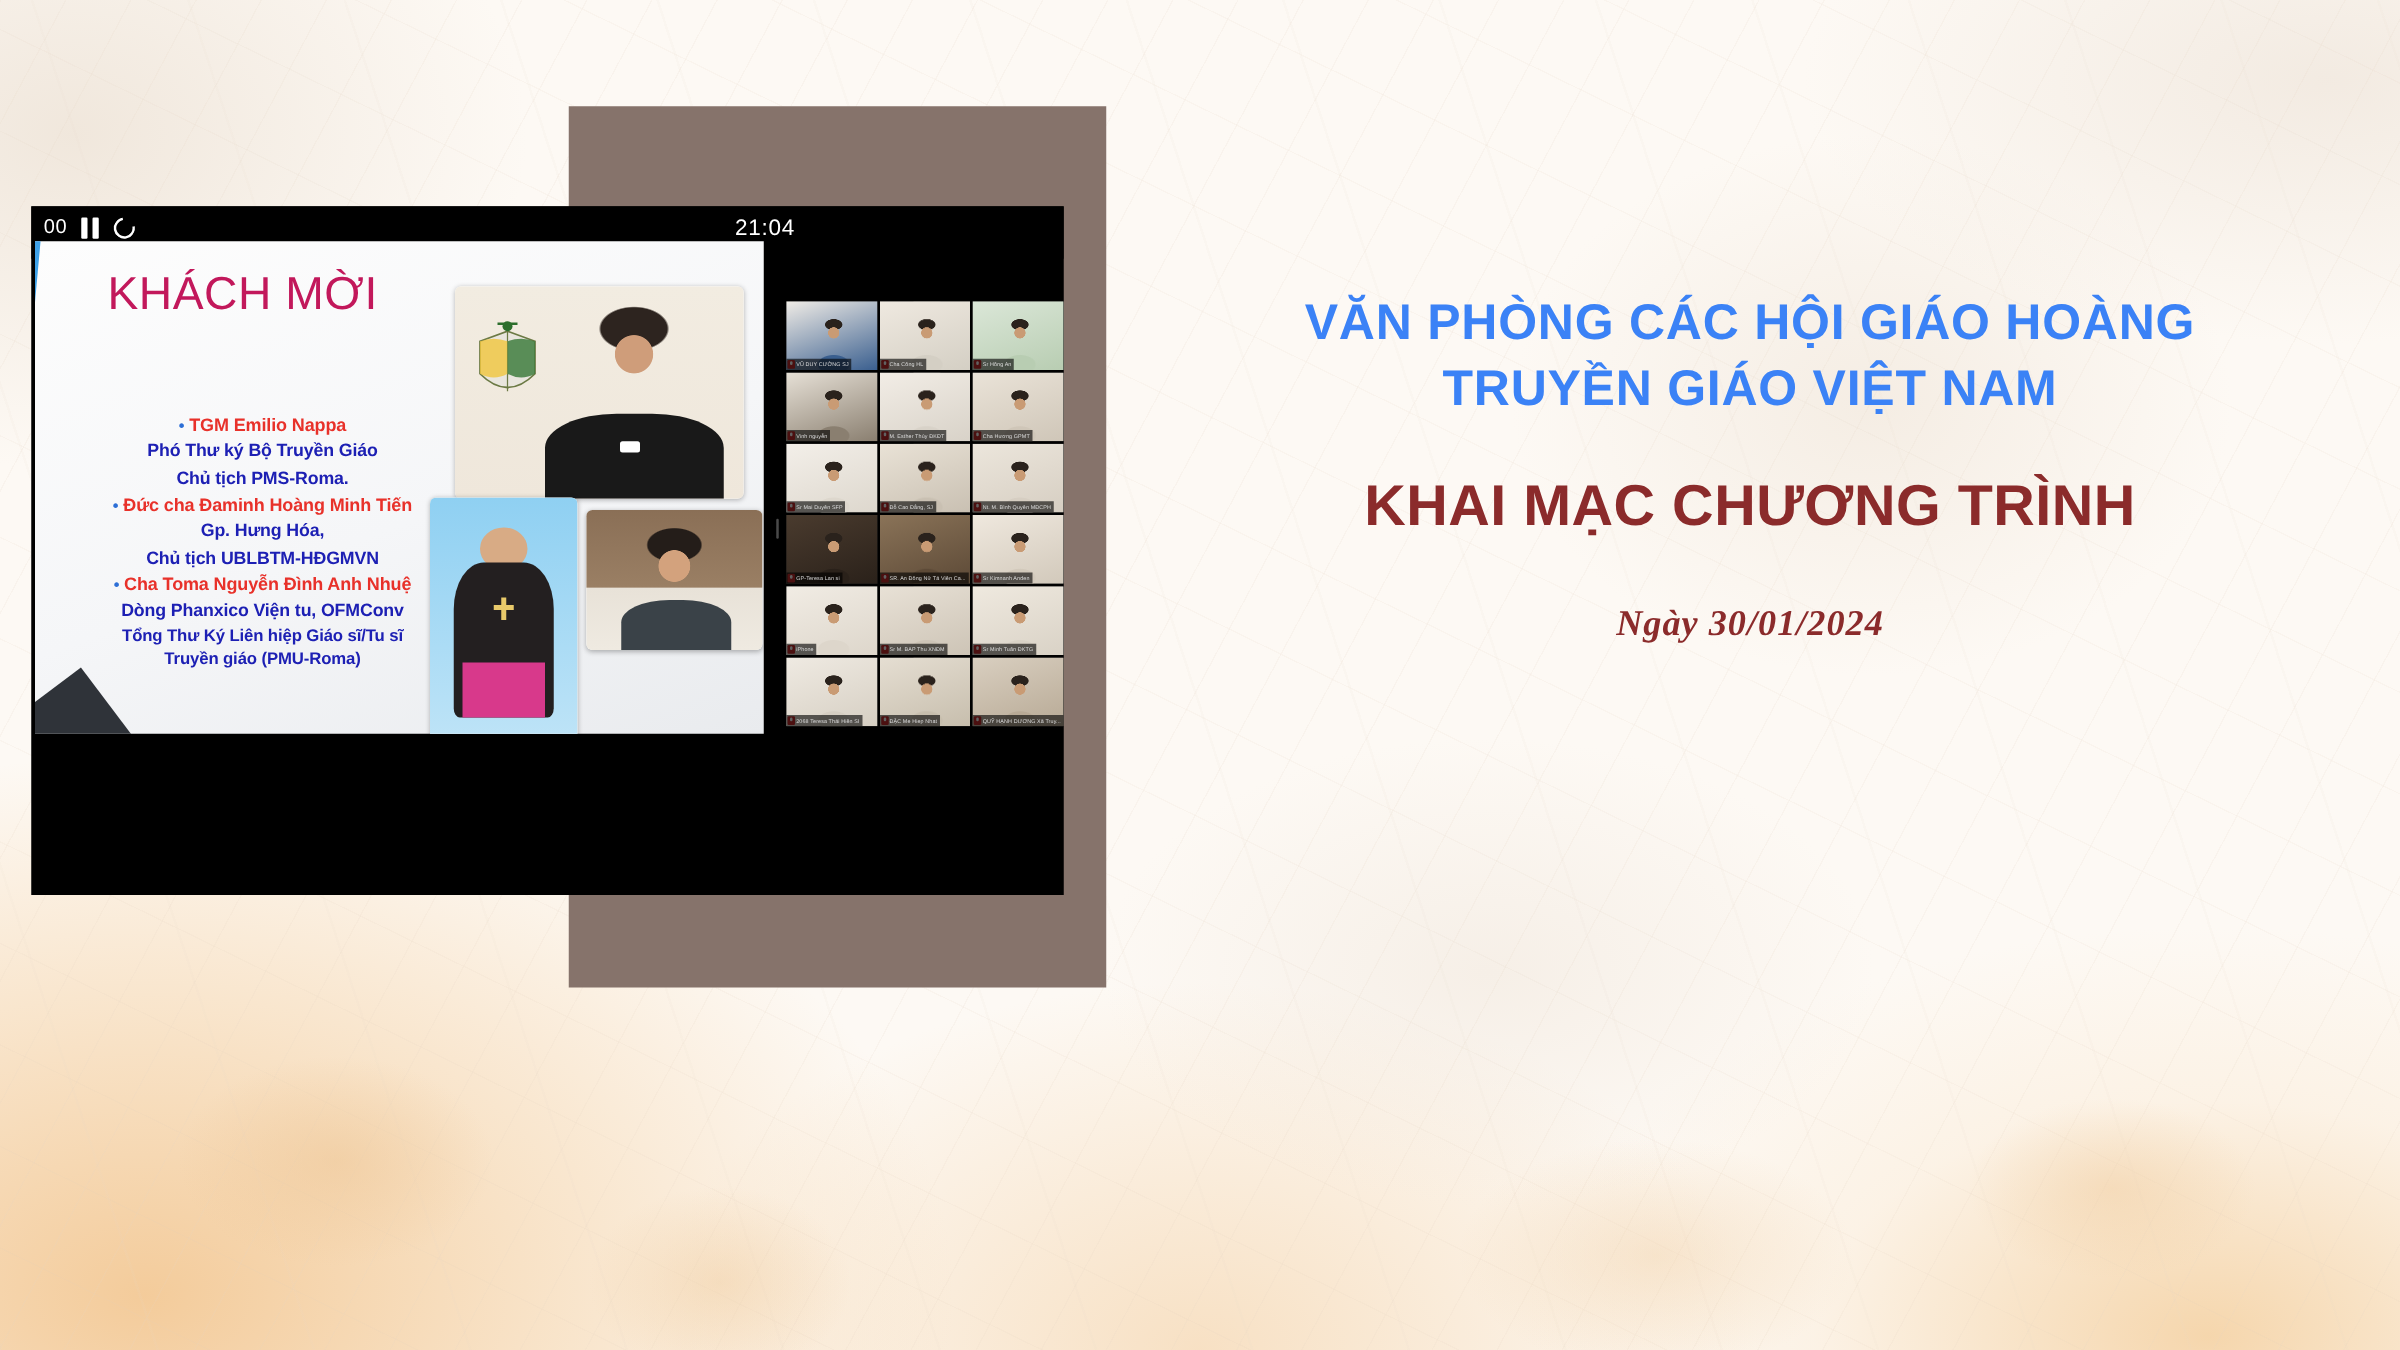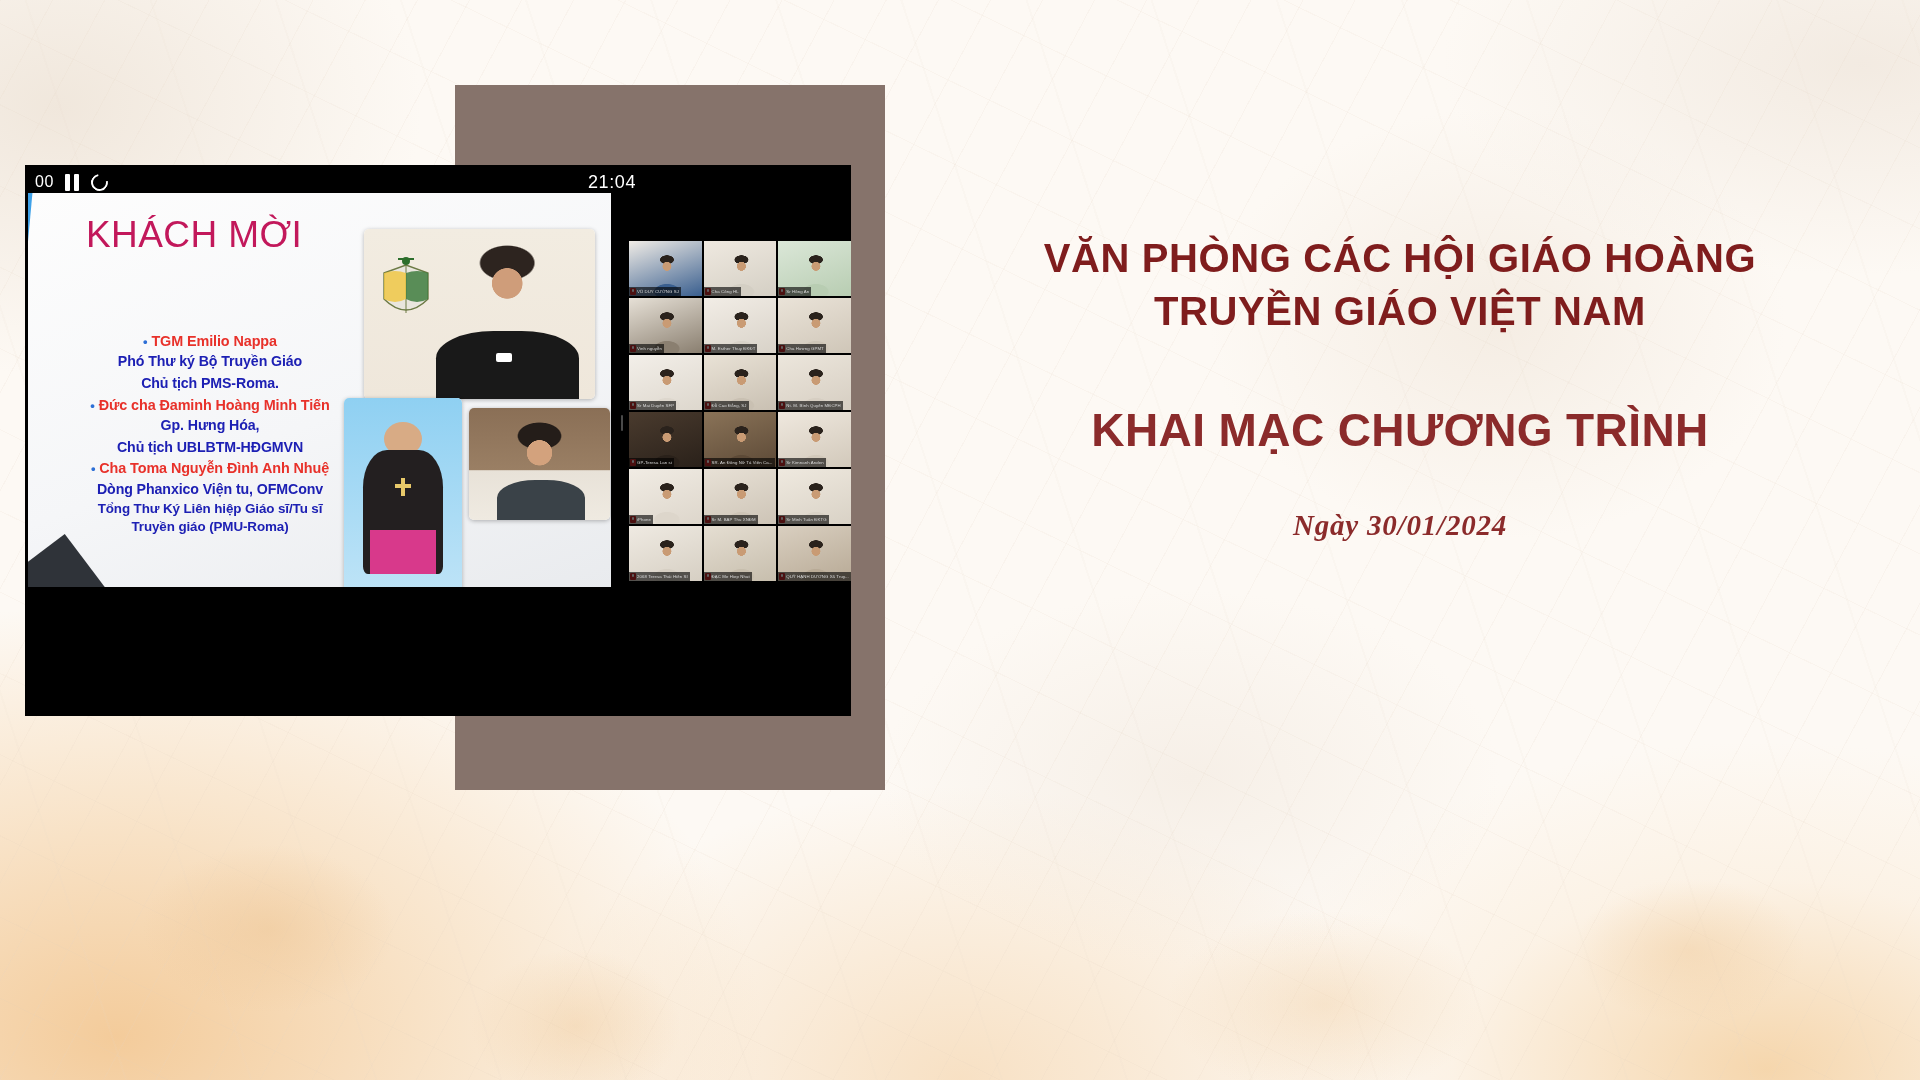--- a/index.html
+++ b/index.html
@@ -116,24 +116,24 @@
                background:rgba(0,0,0,.62); color:#dcdcdc; font-size:4.3px; line-height:9px;
                padding:0 2px 0 8px; white-space:nowrap; overflow:hidden; letter-spacing:.1px; }
   .zcell .mic { position:absolute; left:1px; bottom:1px; width:6px; height:7px;
                 background:#c42b2b; border-radius:1px; }
   .zcell .mic:after { content:""; position:absolute; left:2px; top:1.4px; width:2px; height:3px;
                 background:#fff; border-radius:1px; }
   .zdivider { position:absolute; left:-8px; top:174px; width:2px; height:16px; background:#4a4a4a; border-radius:1px; }
 
   
   #rtext { position:absolute; left:900px; top:232px; width:1000px; z-index:3; text-align:center; }
-  .r-head { color:#7f1d1d; font-weight:bold; font-size:40px; line-height:1.32;
+  .r-head { color:#3b82f6; font-weight:bold; font-size:40px; line-height:1.32;
             letter-spacing:.6px; }
   .r-main { color:#8b2b2b; font-weight:bold; font-size:46px; line-height:1.34;
-            letter-spacing:.4px; margin-top:62px; }
+            letter-spacing:.4px; margin-top:36px; }
   .r-date { color:#8b2b2b; font-weight:bold; font-style:italic; font-size:29px;
             margin-top:48px; font-family:"Liberation Serif", serif; letter-spacing:.8px; }
 </style>
 </head>
 <body>
 
 <div id="bg">
   <div class="wash w1"></div>
   <div class="wash w2"></div>
   <div class="wash w3"></div>

